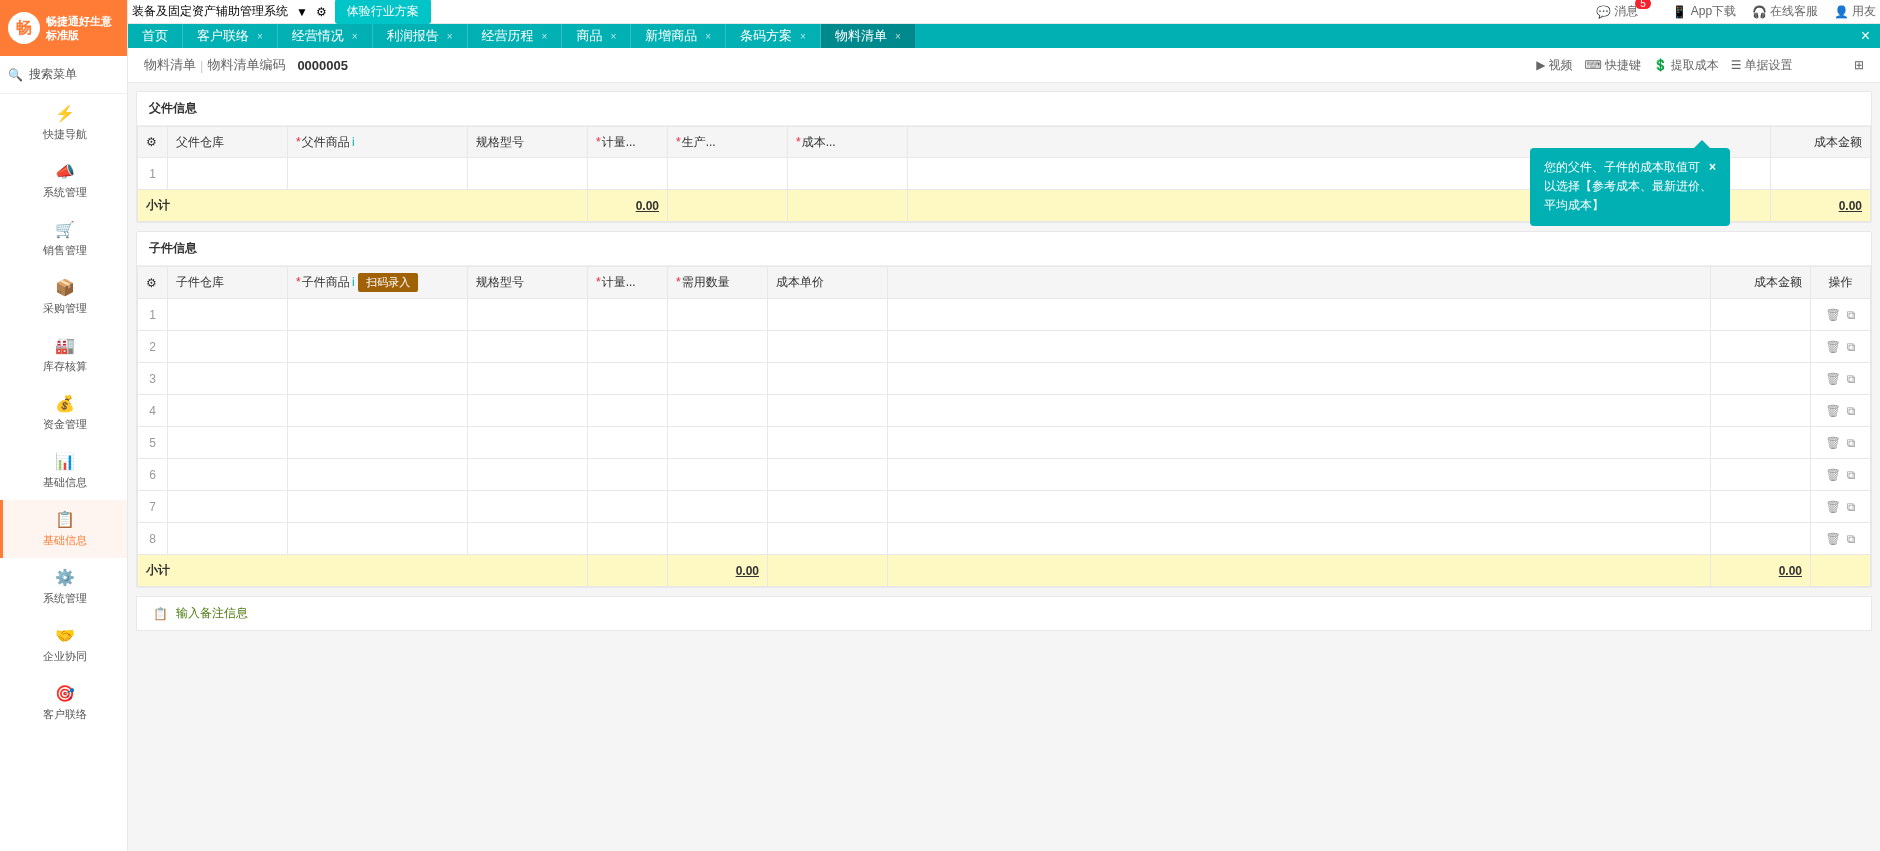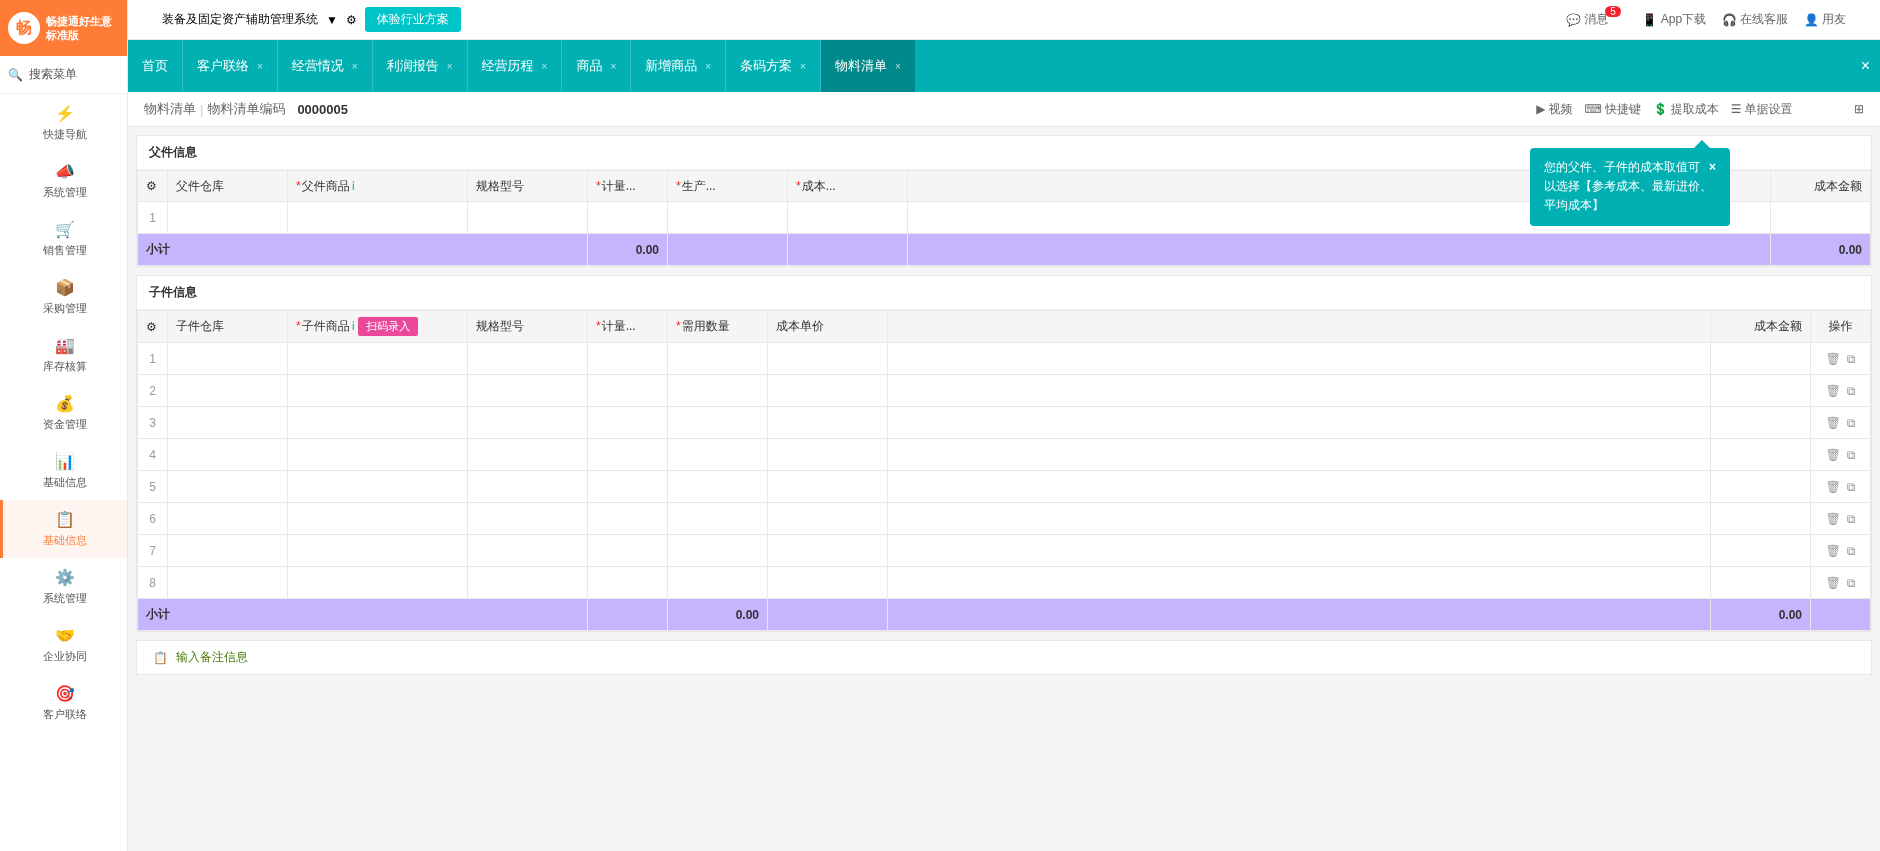--- a/index.html
+++ b/index.html
@@ -55,22 +55,22 @@
 
     
     .main { flex: 1; display: flex; flex-direction: column; overflow: hidden; }
 
     
     .top-header {
       background: #fff;
       display: flex;
       align-items: center;
       justify-content: space-between;
-      padding: 0 34px;
-      height: 40px;
+      padding: 0 4px;
+      height: 24px;
       border-bottom: 1px solid #e8e8e8;
       flex-shrink: 0;
     }
     .top-header-left { display: flex; align-items: center; gap: 8px; }
     .header-actions { display: flex; align-items: center; gap: 16px; font-size: 12px; color: #666; }
     .try-btn {
       background: #00c5c8;
       color: #fff;
       border: none;
       padding: 4px 12px;
@@ -93,21 +93,21 @@
     
     .nav-tabs {
       background: #00b0b3;
       display: flex;
       align-items: center;
       flex-shrink: 0;
       overflow-x: auto;
     }
     .nav-tab {
       padding: 8px 14px;
-      height: 52px;
+      height: 24px;
       display: flex;
       align-items: center;
       color: #fff;
       cursor: pointer;
       white-space: nowrap;
       font-size: 13px;
       gap: 4px;
       border-right: 1px solid rgba(255,255,255,0.2);
     }
     .nav-tab.active { background: #00898c; }
@@ -158,29 +158,29 @@
       padding: 0;
       height: 32px;
     }
     .data-table td.number-cell {
       text-align: center;
       color: #999;
       padding: 0 6px;
       width: 30px;
     }
     .data-table .subtotal-row td {
-      background: #c4b5fd;
+      background: #fef9c3;
       padding: 6px 8px;
       font-weight: bold;
       color: #333;
     }
-    .data-table .subtotal-row td.value { text-align: right; }
+    .data-table .subtotal-row td.value { text-align: right; text-decoration: underline; }
     .col-settings { text-align: center; width: 30px; }
     .scan-btn {
-      background: #ec4899;
+      background: #a16207;
       color: #fff;
       border: none;
       padding: 2px 8px;
       border-radius: 2px;
       font-size: 11px;
       cursor: pointer;
     }
     .action-icons { display: flex; gap: 6px; justify-content: center; align-items: center; color: #999; cursor: pointer; }
 
     

